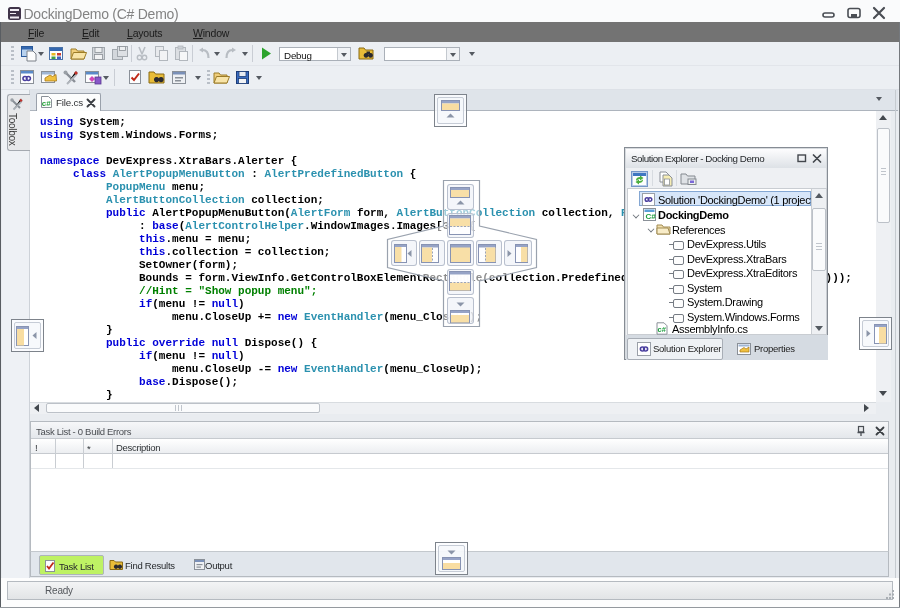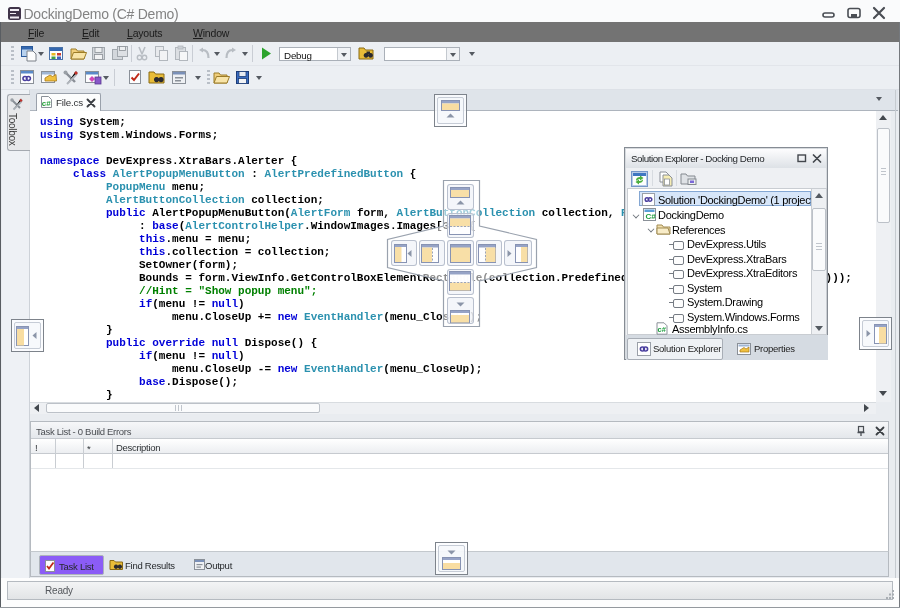--- a/index.html
+++ b/index.html
@@ -54,21 +54,21 @@
 
 #taskpanel { left:30px; top:421px; width:859px; height:156px; background:#fff; border:1px solid #b5bac0; }
 #taskhdr { left:0; top:0; width:857px; height:17px; background:linear-gradient(#f6f7f9, #e4e7eb); border-bottom:1px solid #c6cacf; }
 #taskhdrtxt { left:5px; top:4px; font-size:9.5px; letter-spacing:-0.3px; color:#4a4d52; }
 #colhdr { left:0; top:17px; width:857px; height:15px; background:linear-gradient(#ffffff, #ecEEF1); border-bottom:1px solid #c6cacf; }
 .colsep { position:absolute; top:17px; width:1px; height:29px; background:#c9cdd2; }
 #colrowline { left:0; top:46px; width:857px; height:1px; background:#e4e7ea; }
 
 #bottabs { left:30px; top:551px; width:859px; height:26px; background:#e1e6ec; border:1px solid #b5bac0; border-top:1px solid #c3c8cd; }
 .btab { position:absolute; top:3px; height:20px; font-size:9.5px; letter-spacing:-0.25px; color:#26292c; white-space:nowrap; }
-.btab.active { background:#8b5cf6; border:1px solid #aeb4bb; border-radius:2px; }
+.btab.active { background:#bef264; border:1px solid #aeb4bb; border-radius:2px; }
 
 #statusbar { left:7px; top:581px; width:886px; height:19px; background:linear-gradient(#f3f4f5, #e2e4e6); border:1px solid #b5bac0; }
 #statuswrap { left:1px; top:578px; width:898px; height:29px; background:#fdfdfd; }
 #statustxt { left:13px; top:584.5px; font-size:10px; letter-spacing:-0.2px; color:#55585d;margin-left:32px; }
 
 #sewin { left:624px; top:147px; width:204px; height:213px; background:#eef0f3; border:1px solid #868c94; box-shadow:0 0 0 1px #d6dade inset; }
 #setitle { left:1px; top:1px; width:200px; height:19px; background:linear-gradient(#fdfdfe, #dde1e6); }
 #setitletxt { left:6px; top:5px; font-size:9.8px; letter-spacing:-0.45px; color:#26292c; }
 #setoolbar { left:1px; top:20px; width:200px; height:20px; background:#eef0f3; }
 #setree { left:2px; top:40px; width:184px; height:147px; background:#fff; border:1px solid #c9cdd2; border-right:none; }
@@ -507,21 +507,21 @@
     <rect x="0.5" y="0.5" width="12" height="12" fill="#fff" stroke="#9aa0a8"></rect>
     <path d="M3.2 6.5 a1.8 1.8 0 1 0 3.6 0 a1.8 1.8 0 1 0 -3.6 0 M6.2 6.5 a1.8 1.8 0 1 0 3.6 0 a1.8 1.8 0 1 0 -3.6 0" fill="none" stroke="#4a3f9f" stroke-width="1.5"></path>
   </svg>
   <div class="trow" style="left:33px;top:46px">Solution 'DockingDemo' (1 project)</div>
   <span class="exp" style="left:8px;top:64px"></span>
   <svg class="abs" style="left:18px;top:60px" width="13" height="13" viewBox="0 0 13 13">
     <rect x="0.5" y="0.5" width="12" height="12" fill="#fff" stroke="#8a9098"></rect>
     <rect x="1.5" y="1.5" width="10" height="2.5" fill="#5aa0d8"></rect>
     <text x="2.5" y="10.5" font-size="8" font-weight="bold" fill="#1d9e3e" font-family="Liberation Sans">C#</text>
   </svg>
-  <div class="trow" style="left:33px;top:61px;font-weight:normal">DockingDemo</div>
+  <div class="trow" style="left:33px;top:61px;font-weight:bold">DockingDemo</div>
   <span class="exp" style="left:23px;top:78px"></span>
   <svg class="abs" style="left:31px;top:75px" width="15" height="12" viewBox="0 0 15 12">
     <path d="M1 2 L6 2 L7.5 4 L14 4 L14 11 L1 11 Z" fill="#f2dfae" stroke="#a08b52"></path>
     <path d="M1 5 L12 5 L14 11 L1 11 Z" fill="#f8ecc8" stroke="#a08b52"></path>
   </svg>
   <div class="trow" style="left:47px;top:75.5px">References</div>
   <div class="refico" style="left:44px;top:92px"></div>
   <div class="trow" style="left:62px;top:90px">DevExpress.Utils</div>
   <div class="refico" style="left:44px;top:106.6px"></div>
   <div class="trow" style="left:62px;top:104.6px">DevExpress.XtraBars</div>

